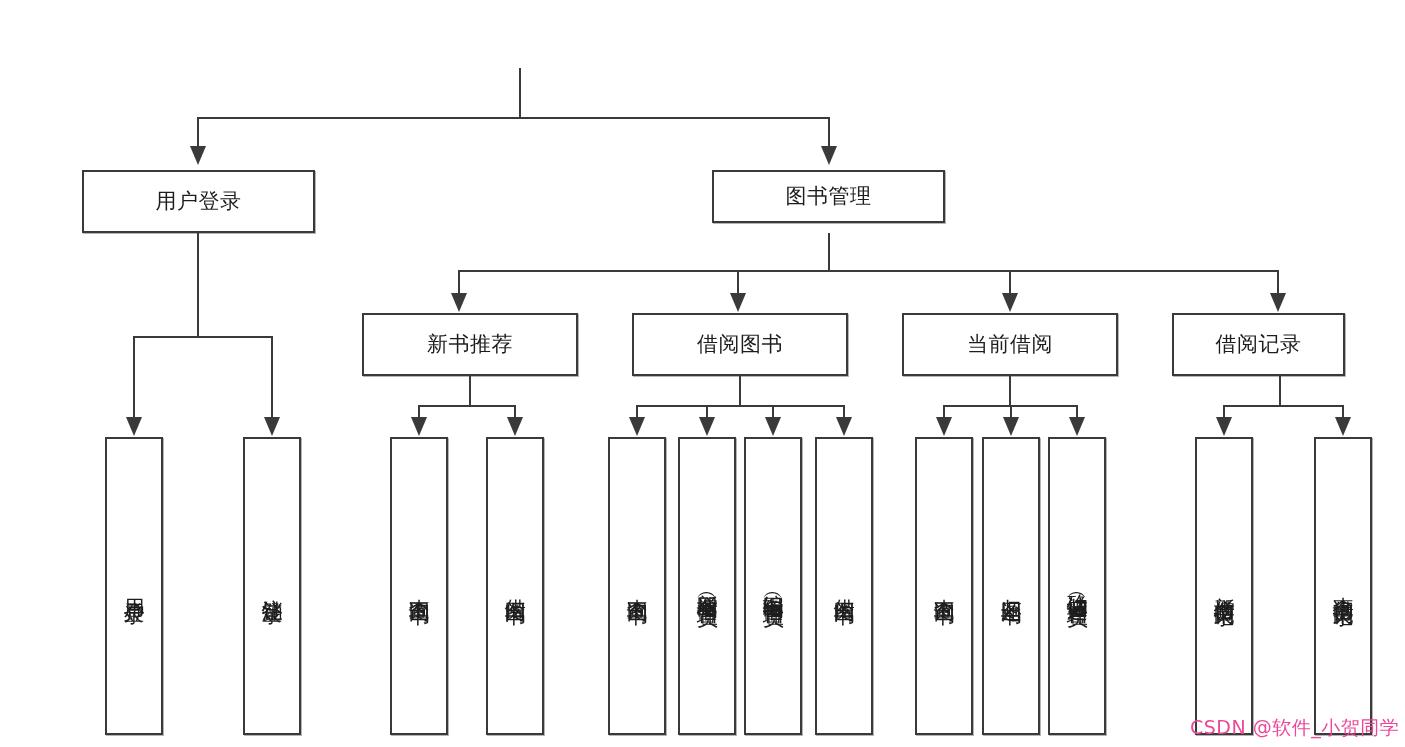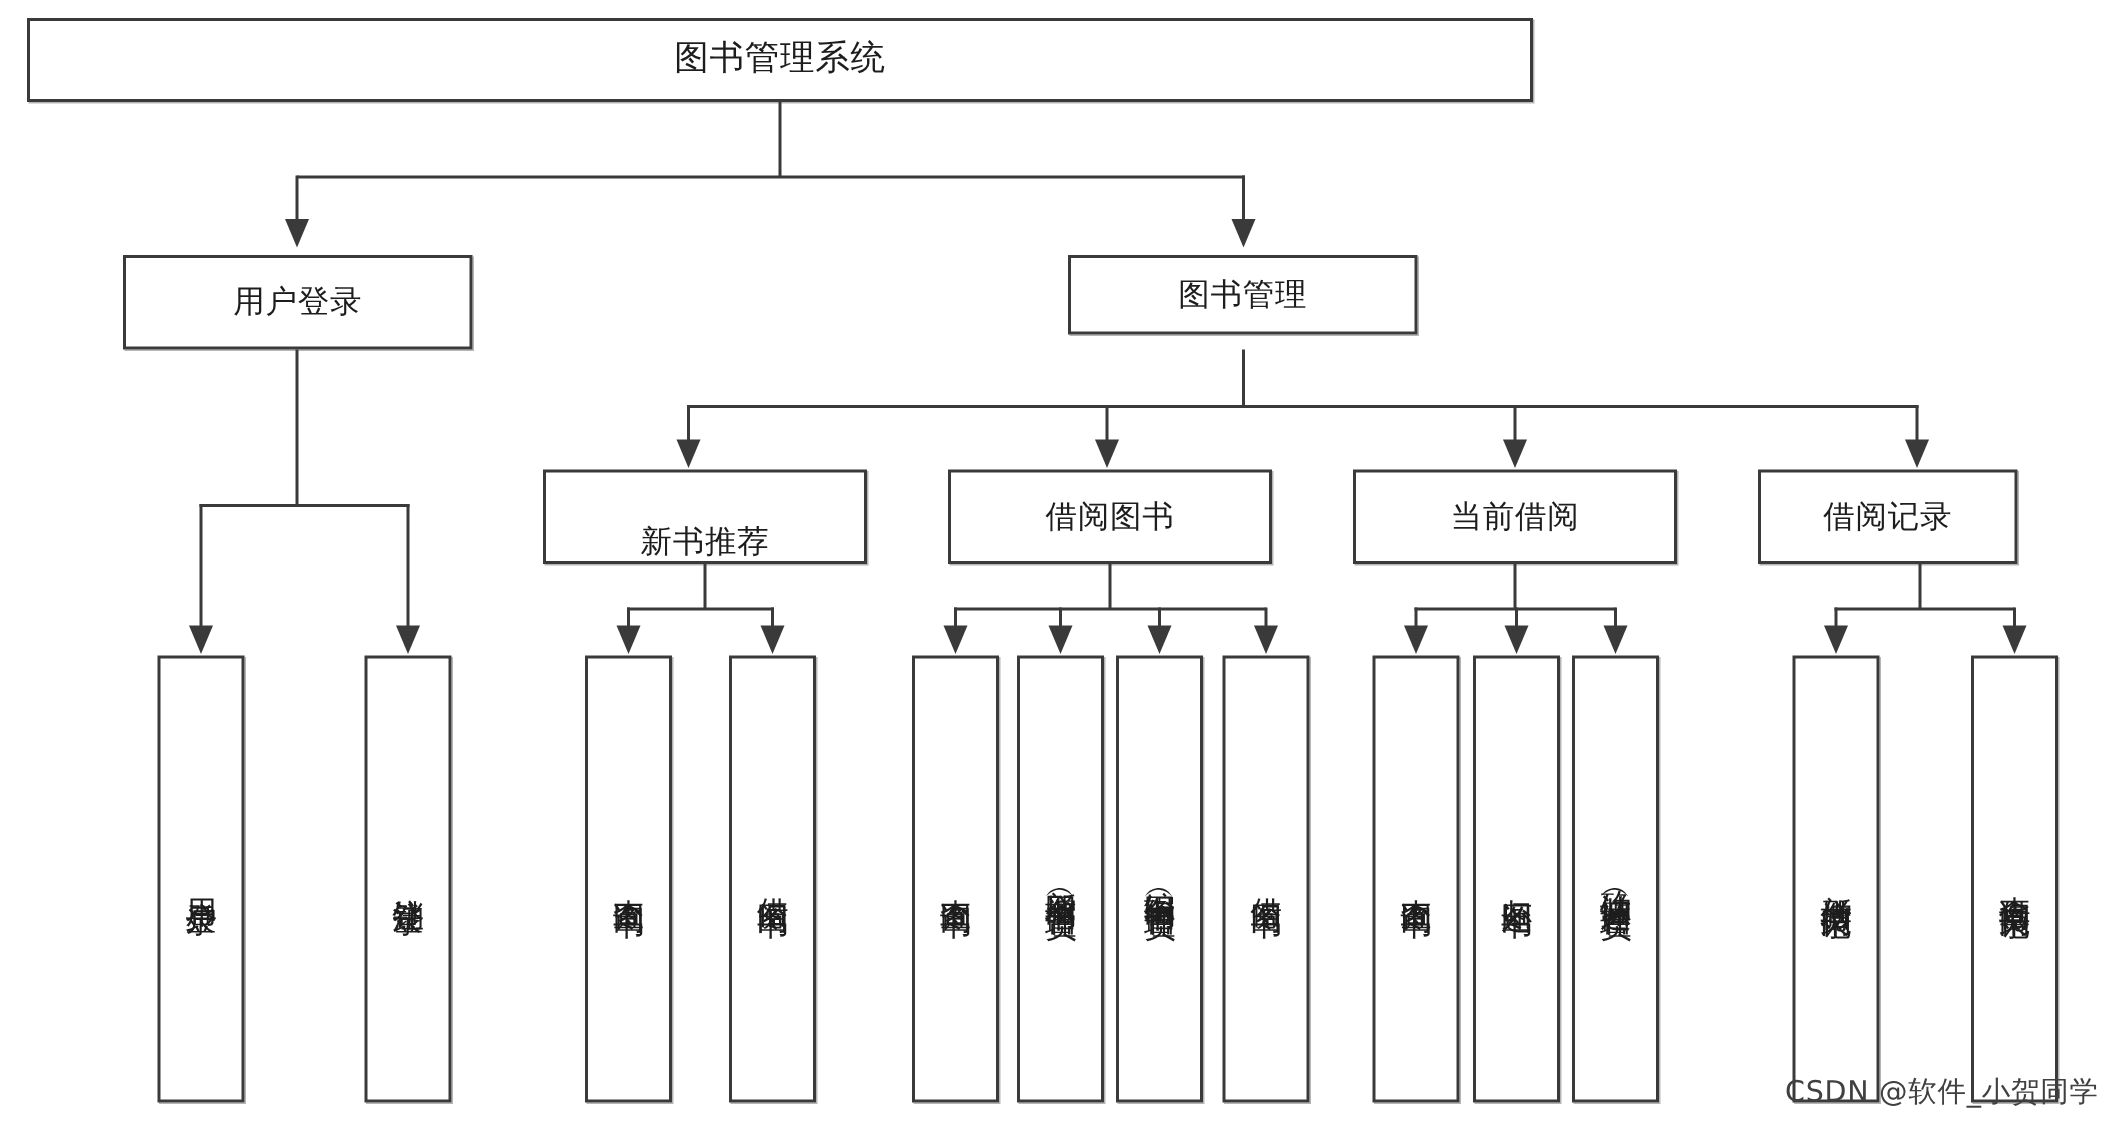--- a/index.html
+++ b/index.html
@@ -48,33 +48,30 @@
     position:absolute;
     width:0;height:0;
     border-left:8px solid transparent;
     border-right:8px solid transparent;
     border-top:19px solid #3a3a3a;
   }
 
   .watermark{
     position:absolute;
     font-size:19px;
-    color:#404040;
+    color:#ec4899;
     white-space:nowrap;
     letter-spacing:.5px;
   }
 </style>
 </head>
 <body>
 
 <div id="stage">
 
-  <div class="node root" style="left:18px;top:12px;width:1004px;height:56px;">
-    <span class="lbl">图书管理系统</span>
-  </div>
 
   <div class="ln v" style="left:519px;top:68px;height:50px;"></div>
   <div class="ln h" style="left:198px;top:117px;width:632px;"></div>
   <div class="ln v" style="left:197px;top:117px;height:30px;"></div>
   <div class="arw" style="left:190px;top:146px;"></div>
   <div class="ln v" style="left:828px;top:117px;height:30px;"></div>
   <div class="arw" style="left:821px;top:146px;"></div>
 
   <div class="node" style="left:82px;top:170px;width:233px;height:63px;">
     <span class="lbl">用户登录</span>
@@ -95,21 +92,21 @@
   <div class="ln h" style="left:458px;top:270px;width:821px;"></div>
   <div class="ln v" style="left:458px;top:270px;height:24px;"></div>
   <div class="arw" style="left:451px;top:293px;"></div>
   <div class="ln v" style="left:737px;top:270px;height:24px;"></div>
   <div class="arw" style="left:730px;top:293px;"></div>
   <div class="ln v" style="left:1009px;top:270px;height:24px;"></div>
   <div class="arw" style="left:1002px;top:293px;"></div>
   <div class="ln v" style="left:1277px;top:270px;height:24px;"></div>
   <div class="arw" style="left:1270px;top:293px;"></div>
 
-  <div class="node" style="left:362px;top:313px;width:216px;height:63px;align-items:flex-end;">
+  <div class="node" style="left:362px;top:313px;width:216px;height:63px;">
     <span class="lbl">新书推荐</span>
   </div>
   <div class="node" style="left:632px;top:313px;width:216px;height:63px;">
     <span class="lbl">借阅图书</span>
   </div>
   <div class="node" style="left:902px;top:313px;width:216px;height:63px;">
     <span class="lbl">当前借阅</span>
   </div>
   <div class="node" style="left:1172px;top:313px;width:173px;height:63px;">
     <span class="lbl">借阅记录</span>

